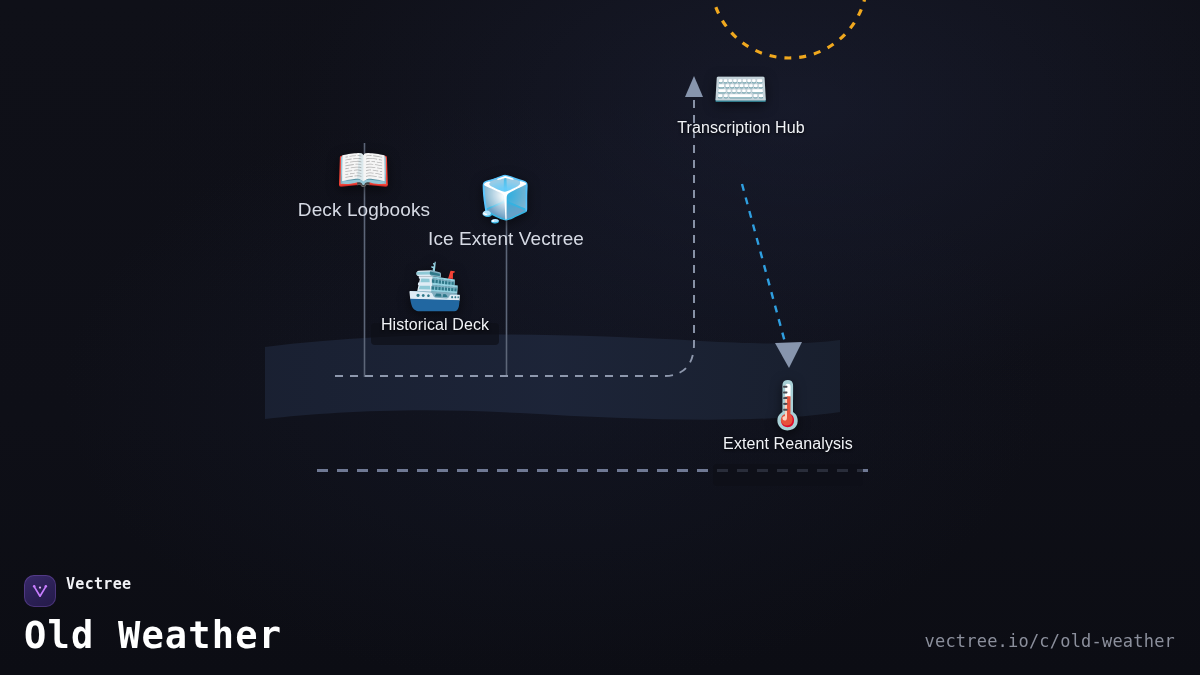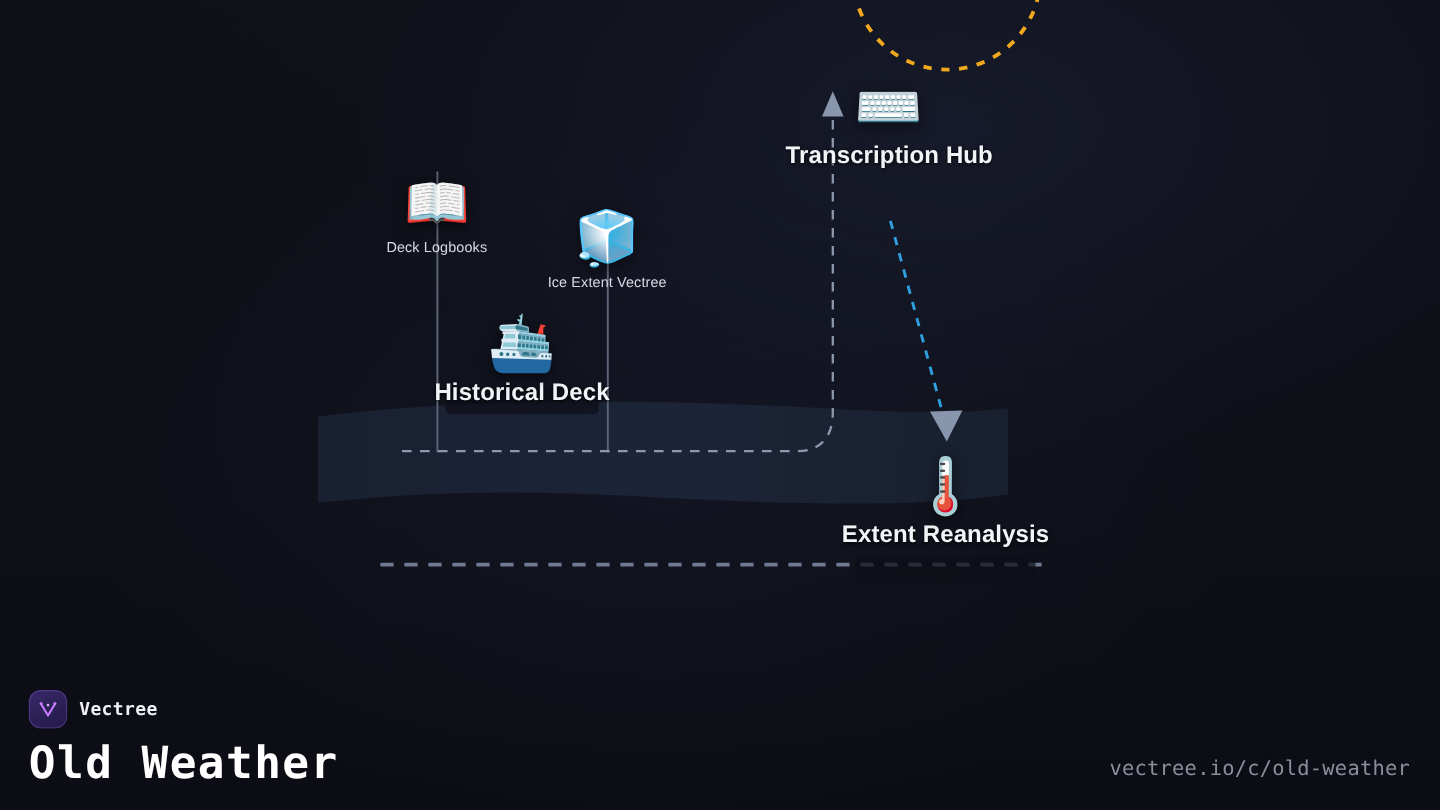--- a/index.html
+++ b/index.html
@@ -45,41 +45,41 @@
   .node .glyph {
     font-size: 44px;
     line-height: 1;
     display: block;
     filter: drop-shadow(0 3px 6px rgba(0,0,0,0.55));
   }
   .node .label {
     display: block;
     margin-top: 7px;
     color: #d6dae4;
-    font-size: 12px;
+    font-size: 19px;
     letter-spacing: 0.1px;
   }
   .node.primary .label {
     color: #f2f4f8;
-    font-size: 20px;
-    font-weight: bold;
+    font-size: 16px;
+    font-weight: normal;
     text-shadow: 0 1px 3px rgba(0,0,0,0.85);
   }
   .node.primary .glyph { font-size: 46px; }
 
   
   #footer {
     position: absolute;
     left: 24px;
     bottom: 19px;
     z-index: 5;
   }
   .brandrow {
     display: flex;
-    align-items: center;
+    align-items: flex-start;
     gap: 10px;
   }
   .logo {
     width: 32px;
     height: 32px;
     border-radius: 10px;
     background: linear-gradient(150deg, #39296b 0%, #2b2055 55%, #241a49 100%);
     box-shadow: inset 0 0 0 1px rgba(160,110,230,0.28);
     display: flex;
     align-items: center;

